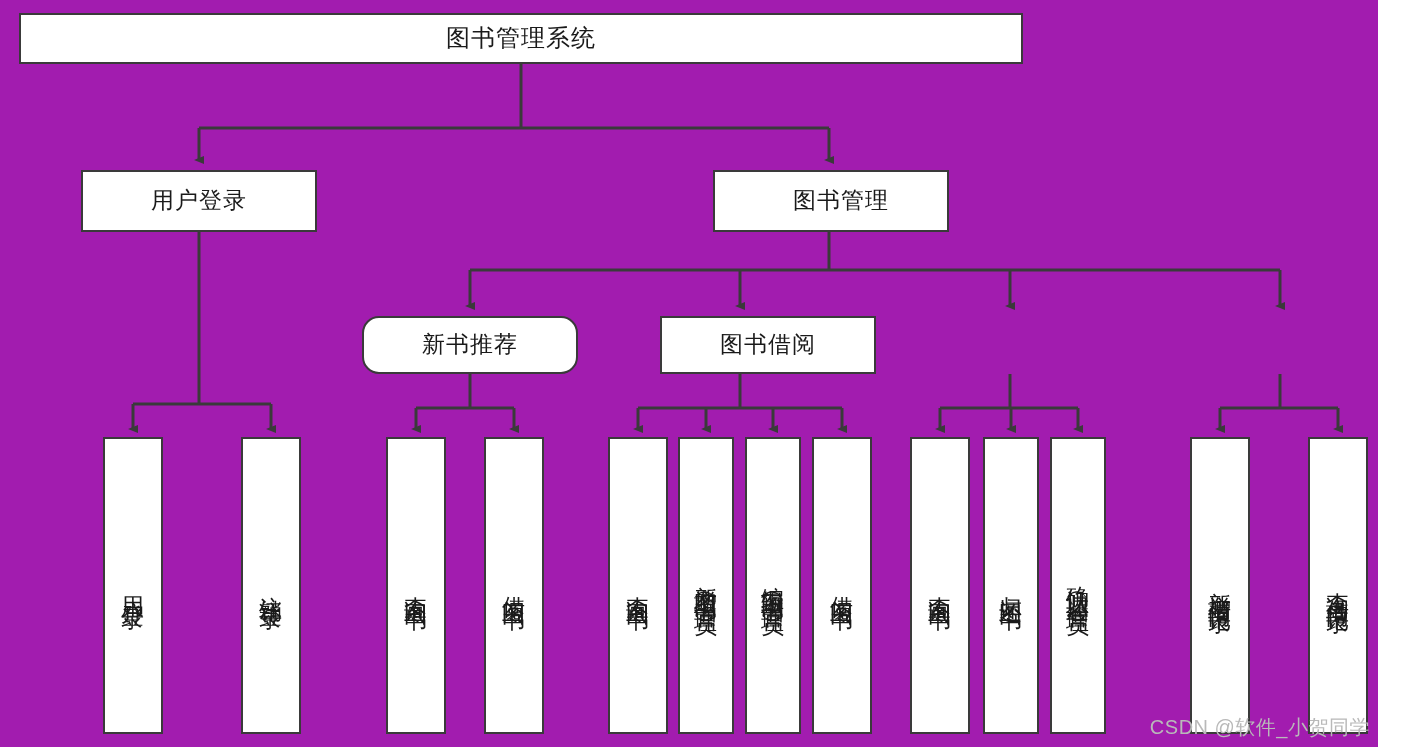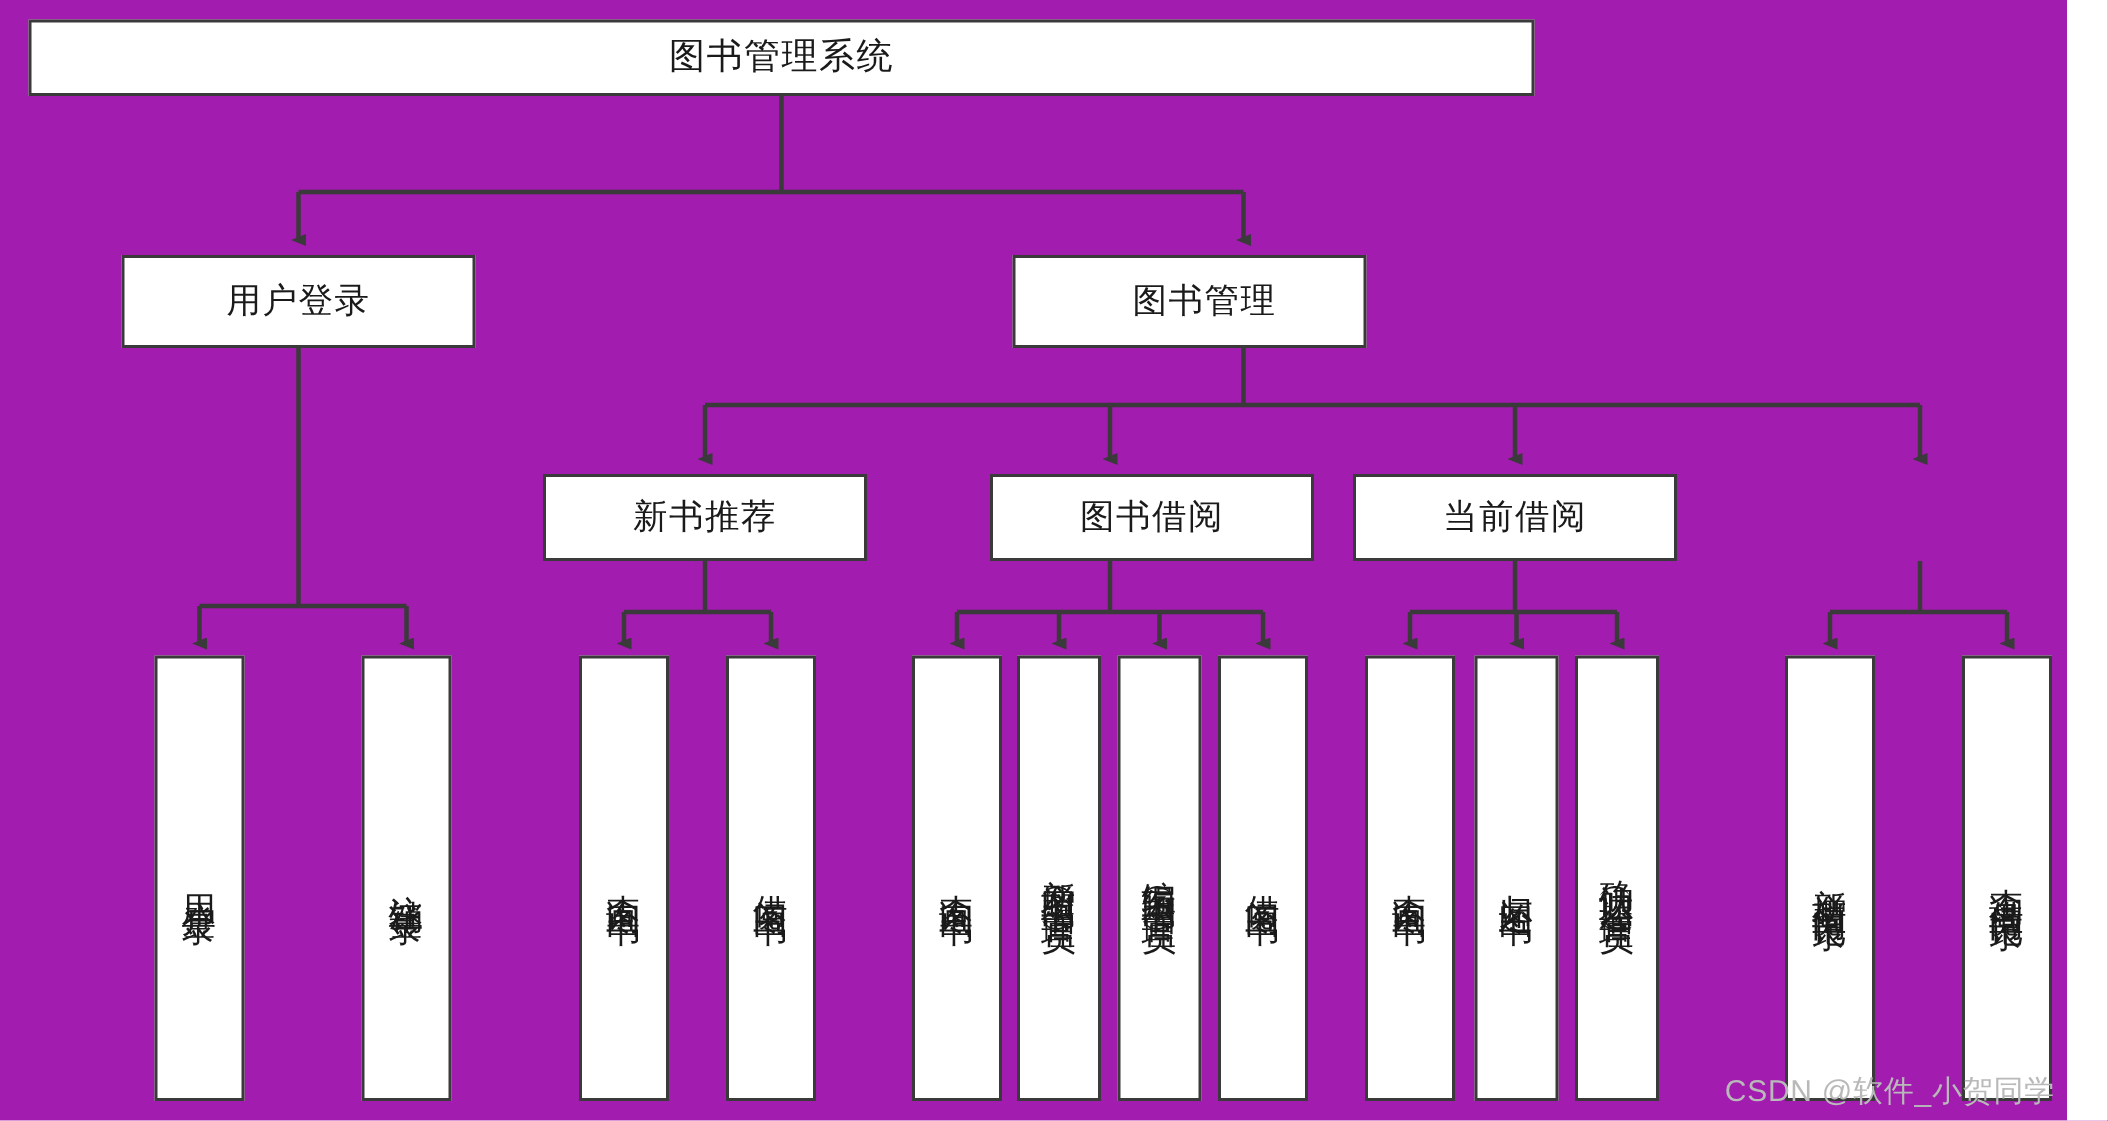--- a/index.html
+++ b/index.html
@@ -118,27 +118,26 @@
       <path d="M1220,408 L1338,408"></path>
       <path d="M1220,408 L1220,429" marker-end="url(#arrow)"></path>
       <path d="M1338,408 L1338,429" marker-end="url(#arrow)"></path>
     </g>
   </svg>
 
   <div class="node horiz root" style="left:19px; top:13px; width:1004px; height:51px;">图书管理系统</div>
 
   <div class="node horiz" style="left:81px; top:170px; width:236px; height:62px;">用户登录</div>
 
-  <div class="node horiz" style="left:675px; top:170px; width:236px; height:62px;padding-left:20px;">图书管理</div>
+  <div class="node horiz" style="left:713px; top:170px; width:236px; height:62px;padding-left:20px;">图书管理</div>
 
-  <div class="node horiz" style="left:362px; top:316px; width:216px; height:58px;">新书推荐</div>
+  <div class="node horiz" style="left:362px; top:316px; width:216px; height:58px;border-radius:17px;">新书推荐</div>
 
   <div class="node horiz" style="left:660px; top:316px; width:216px; height:58px;">图书借阅</div>
 
-  <div class="node horiz" style="left:902px; top:316px; width:216px; height:58px;">当前借阅</div>
 
 
   <div class="node leaf" style="left:103px; top:437px; width:60px; height:297px;">用户登录</div>
 
   <div class="node leaf" style="left:241px; top:437px; width:60px; height:297px;">注销登录</div>
 
   <div class="node leaf" style="left:386px; top:437px; width:60px; height:297px;">查询图书</div>
 
   <div class="node leaf" style="left:484px; top:437px; width:60px; height:297px;">借阅图书</div>
 

